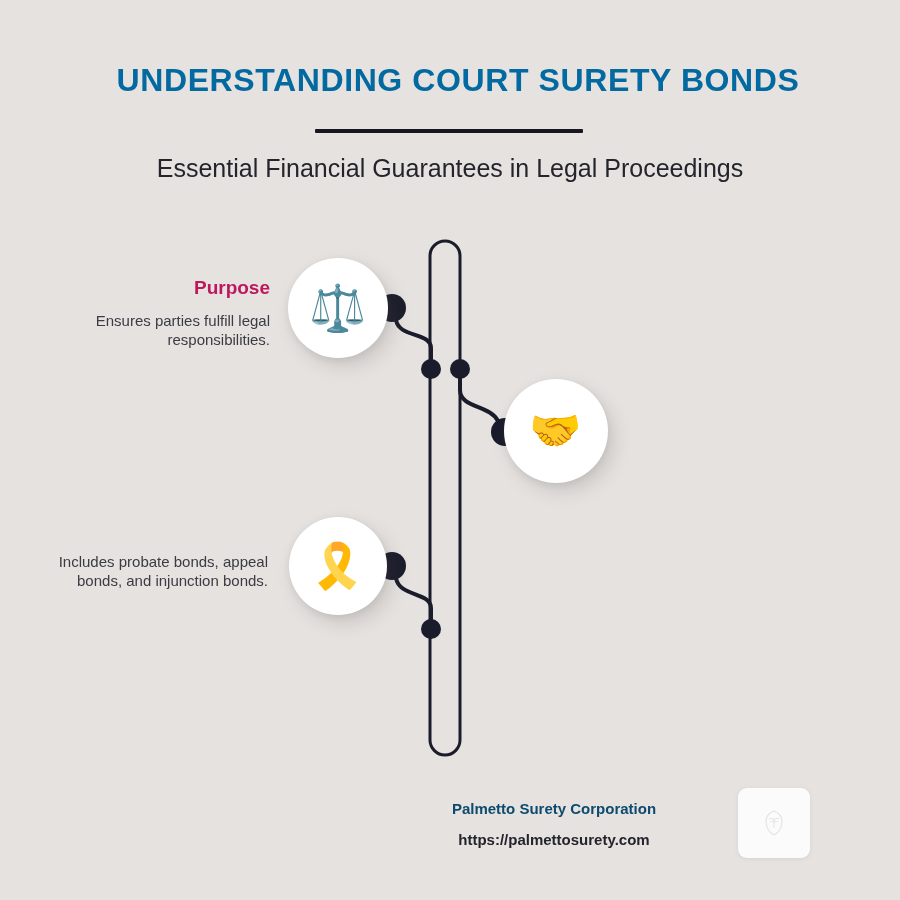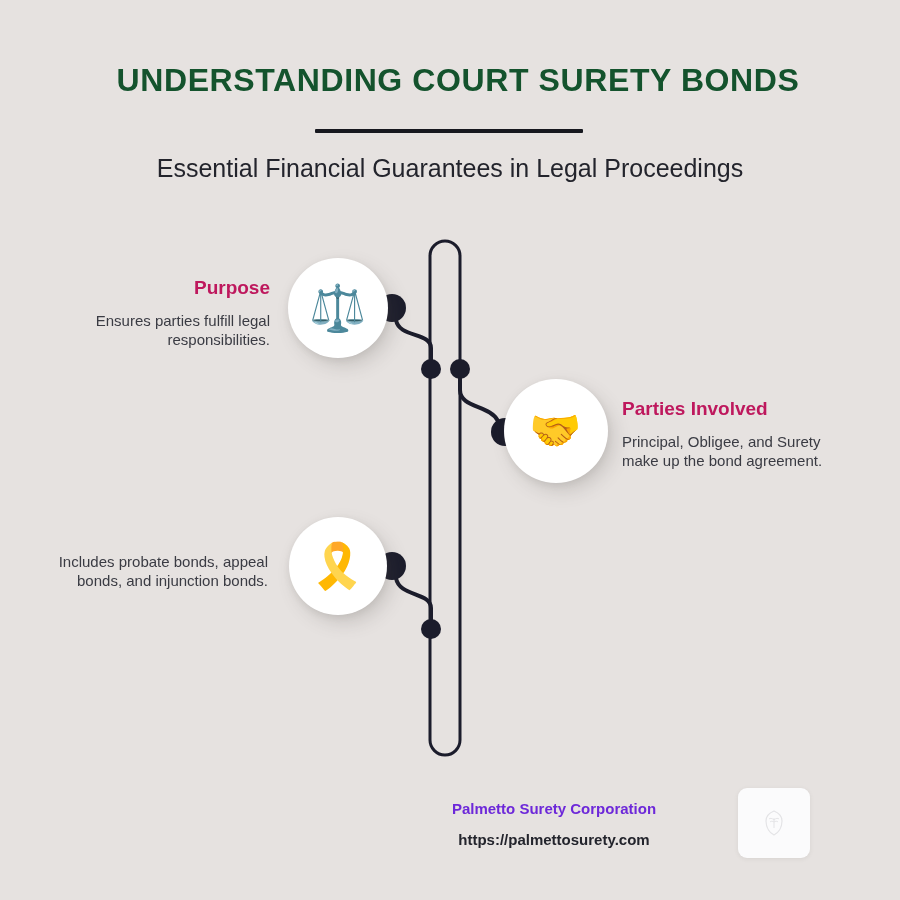--- a/index.html
+++ b/index.html
@@ -33,21 +33,21 @@
   }
 
   .title {
     position: absolute;
     top: 62px;
     left: 0;
     width: 900px;
     font-size: 32px;
     font-weight: 700;
     letter-spacing: 0.6px;
-    color: #14532d;
+    color: #0369a1;
     text-transform: uppercase;
     padding-left: 16px;
   }
 
   .divider {
     position: absolute;
     top: 129px;
     left: 315px;
     width: 268px;
     height: 4px;
@@ -157,21 +157,21 @@
 
   
   .footer-company {
     position: absolute;
     left: 404px;
     top: 800px;
     width: 300px;
     text-align: center;
     font-size: 15px;
     font-weight: 700;
-    color: #6d28d9;
+    color: #0c4a6e;
   }
 
   .footer-url {
     position: absolute;
     left: 404px;
     top: 831px;
     width: 300px;
     text-align: center;
     font-size: 15px;
     font-weight: 700;
@@ -238,24 +238,20 @@
 
   <div class="icon-circle circle-types">
     <span class="icon-glyph">🎗️</span>
   </div>
 
   <div class="block block-purpose block-right-aligned">
     <div class="block-heading">Purpose</div>
     <div class="block-body">Ensures parties fulfill legal responsibilities.</div>
   </div>
 
-  <div class="block block-parties block-left-aligned">
-    <div class="block-heading">Parties Involved</div>
-    <div class="block-body">Principal, Obligee, and Surety make up the bond agreement.</div>
-  </div>
 
   <div class="block block-types block-right-aligned">
     <div class="block-body">Includes probate bonds, appeal bonds, and injunction bonds.</div>
   </div>
 
   <div class="footer-company">Palmetto Surety Corporation</div>
 
   <div class="footer-url">https://palmettosurety.com</div>
 
   <div class="footer-logo">

